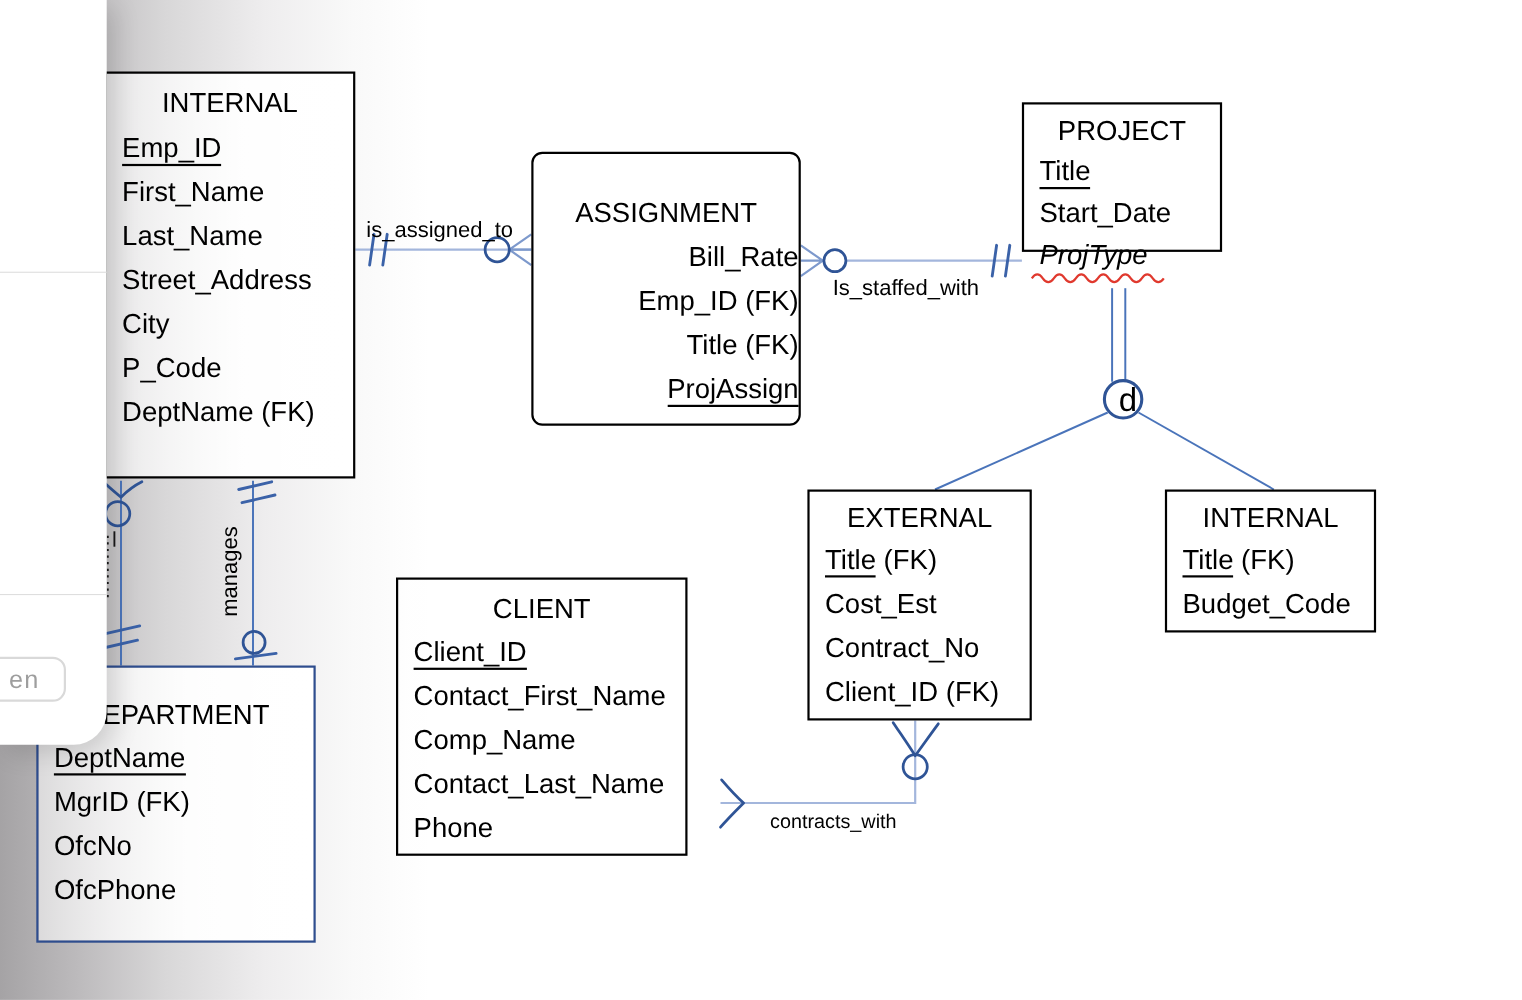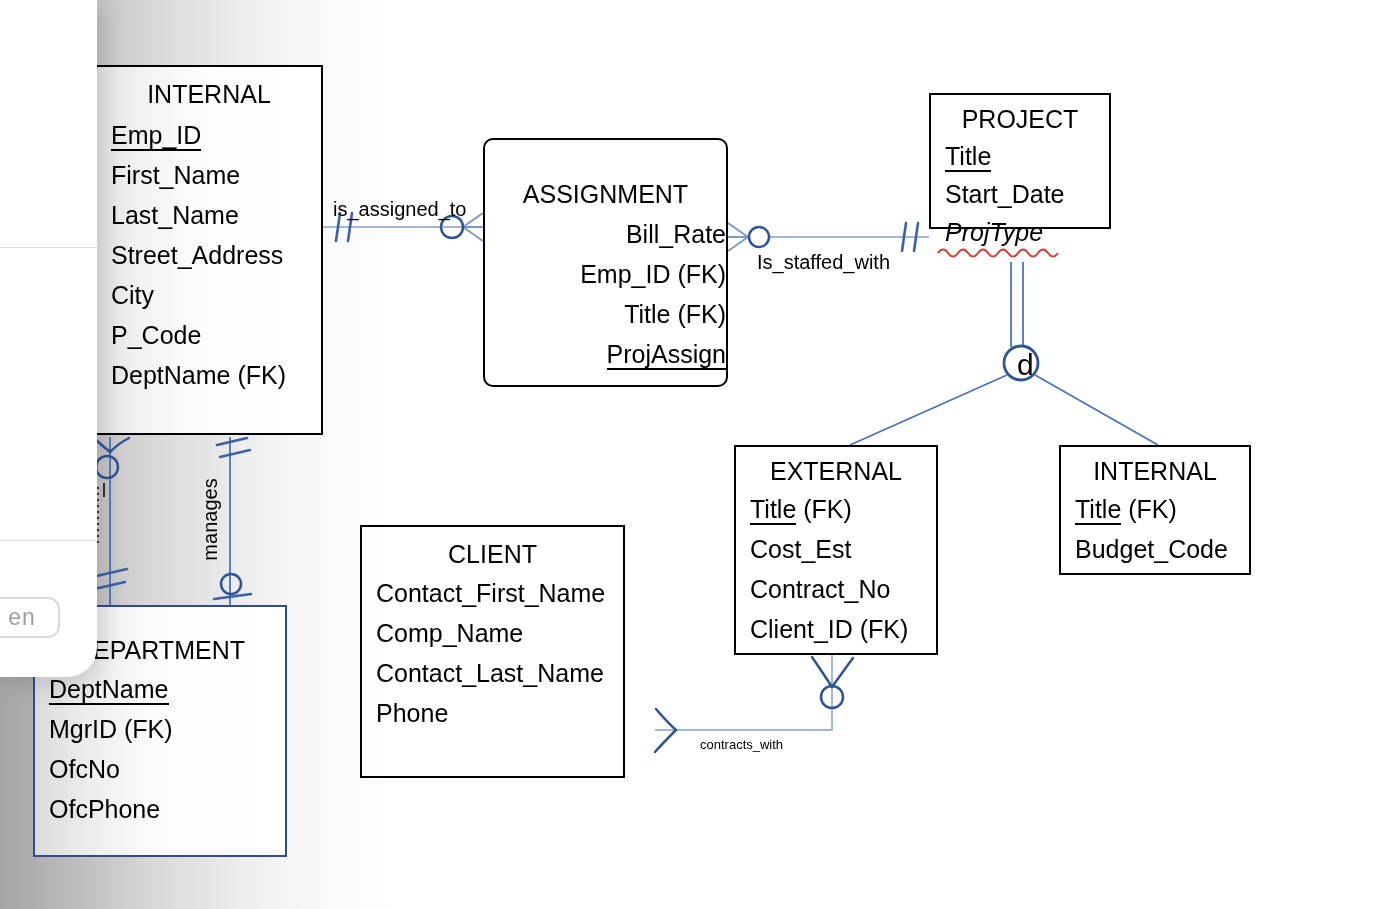--- a/index.html
+++ b/index.html
@@ -19,21 +19,21 @@
   .attrs  { padding-left:14px; font-size:25px; }
   .attr   { white-space:nowrap; }
   .u      { border-bottom:2.5px solid #000; }
   .projtype { font-style:italic; }
   #assignment { border-radius:10px; }
   #assignment .attrs { padding-left:28px;text-align:right; }
   #department { border-color:var(--department_border,#2e4d8e); }
 
   
   .rlabel { position:absolute; font-size:20px; color:#000; z-index:3; white-space:nowrap; }
-  .rlabel.small { font-size:13px; }
+  .rlabel.small { font-size:18px; }
   .rot { transform:rotate(-90deg); text-align:center; }
   .dlabel { position:absolute; font-size:30px; color:#000; z-index:4; }
 
   
   svg.connectors { position:absolute; left:0; top:0; z-index:1; }
   svg.connectors * { fill:none; }
   .l  { stroke:var(--line,#a3b6dc); stroke-width:2; }
   .m  { stroke:var(--midline,#4a74ba); stroke-width:1.8; }
   .t  { stroke:var(--tick,#3b62a8); stroke-width:2.6; stroke-linecap:round; }
   .s  { stroke:var(--symbol,#2f5496); stroke-width:2.5; stroke-linecap:round; }
@@ -172,20 +172,21 @@
     <div class="etitle" style="line-height:36px;">INTERNAL</div>
     <div class="attrs" style="line-height:40px;">
         <div class="attr"><span class="u">Title</span> (FK)</div>
         <div class="attr">Budget_Code</div>
       </div>
   </div>
 
   <div class="entity" id="client" style="left:360px;top:525px;width:265px;height:253px;padding-top:8px;">
     <div class="etitle" style="line-height:38px;">CLIENT</div>
     <div class="attrs" style="line-height:40px;">
+        <div class="attr"><span class="u">Client_ID</span></div>
         <div class="attr">Contact_First_Name</div>
         <div class="attr">Comp_Name</div>
         <div class="attr">Contact_Last_Name</div>
         <div class="attr">Phone</div>
       </div>
   </div>
 
   <div class="entity" id="department" style="left:33px;top:605px;width:254px;height:252px;padding-top:24px;">
     <div class="etitle" style="line-height:38px;">DEPARTMENT</div>
     <div class="attrs" style="line-height:40px;">

